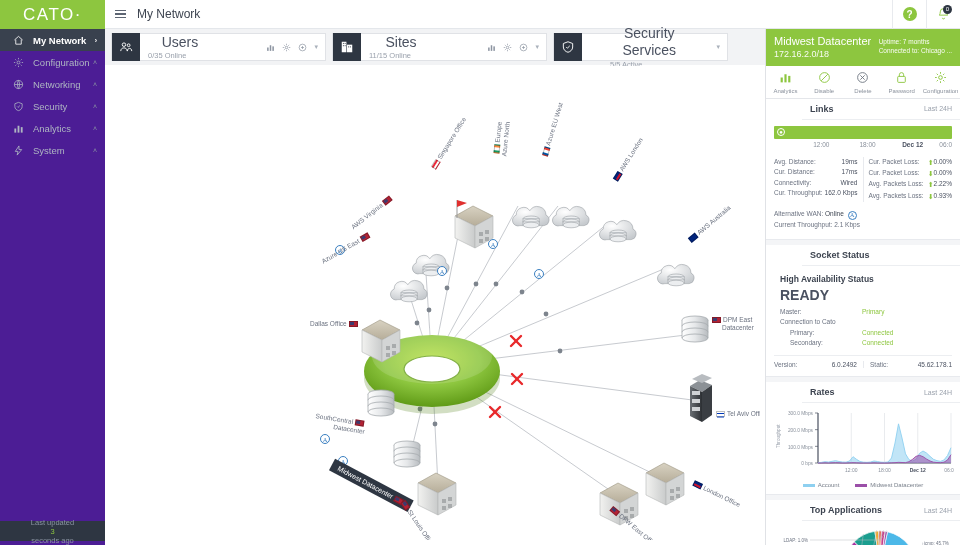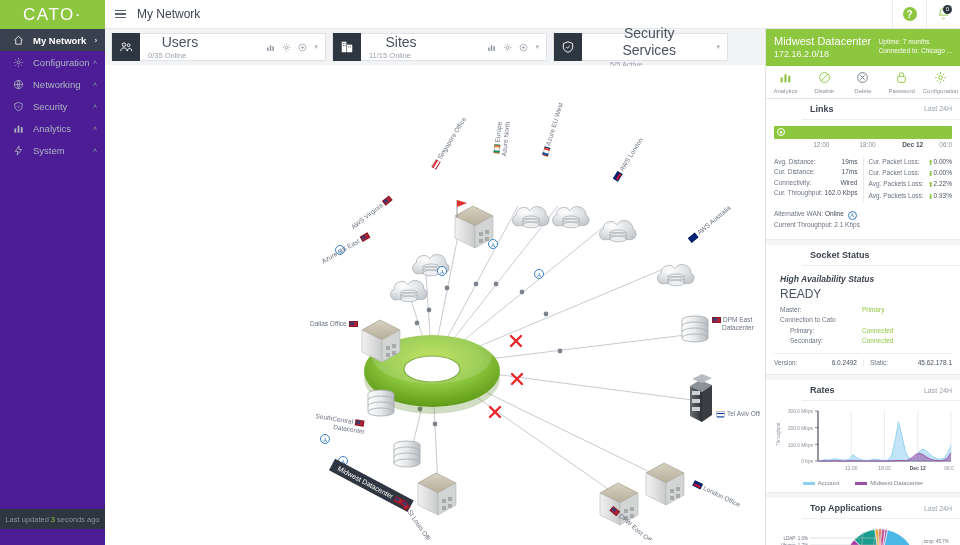--- a/index.html
+++ b/index.html
@@ -35,23 +35,23 @@
   .nav-item .nav-ico {
     width: 16px; display: inline-flex; align-items: center;
     justify-content: center; margin-right: 7px;
   }
   .nav-item .nav-ico svg { display: block; }
   .nav-label { flex: 1; white-space: nowrap; }
   .nav-caret { font-size: 7px; color: #8a93a2; padding-right: 8px; }
   .nav-item.active .nav-caret { color: #ffffff; }
 
   .sidebar-footer {
-    position: absolute; bottom: 16px; left: 0; width: 105px; height: 20px;
+    position: absolute; bottom: 4px; left: 0; width: 105px; height: 20px;
     display: flex; align-items: center; justify-content: center;
-    color: #8a93a2; font-size: 7.5px; background: #2e3642;
+    color: #8a93a2; font-size: 7.5px; background: #2e3642; flex-direction: column;
   }
   .sidebar-footer b { color: #8dc63f; font-weight: normal; margin: 0 2px; }
 
   
   .topbar {
     position: absolute; left: 105px; top: 0; width: 855px; height: 29px;
     background: #ffffff; border-bottom: 1px solid #e4e7eb;
     display: flex; align-items: center;
   }
   .hamburger {
@@ -224,22 +224,22 @@
   .altwan { font-size: 6.5px; color: #6b7280; margin-top: 7px; line-height: 1.6; }
   .altwan .on { color: #3d4450; }
   .altwan .ico {
     display: inline-flex; width: 9px; height: 9px; border-radius: 50%;
     border: 1px solid #3a7fc1; color: #3a7fc1; font-size: 6px;
     align-items: center; justify-content: center; vertical-align: -1px;
     margin-left: 2px; font-family: "Liberation Serif", serif;
   }
 
   .ha-title { font-size: 8.5px; font-weight: bold; color: #3d4450;
-              margin: 2px 0 3px 6px; font-style: italic; }
-  .ha-ready { font-size: 12px; color: #4a5160; margin: 0 0 4px 6px; }
+              margin: 2px 0 3px 6px; }
+  .ha-ready { font-size: 14px; color: #4a5160; margin: 0 0 4px 6px; font-weight: bold; }
   .ha-row { display: flex; font-size: 6.5px; line-height: 1.6;
             color: #6b7280; margin-left: 6px; }
   .ha-row .k { width: 82px; }
   .ha-row .v { color: #8dc63f; }
   .ha-row.indent .k { padding-left: 10px; }
   .ver-row {
     display: flex; font-size: 6.5px; color: #6b7280; margin-top: 7px;
     border-top: 1px solid #eceef1; padding-top: 5px;
   }
   .ver-row .c1 { width: 44px; }

